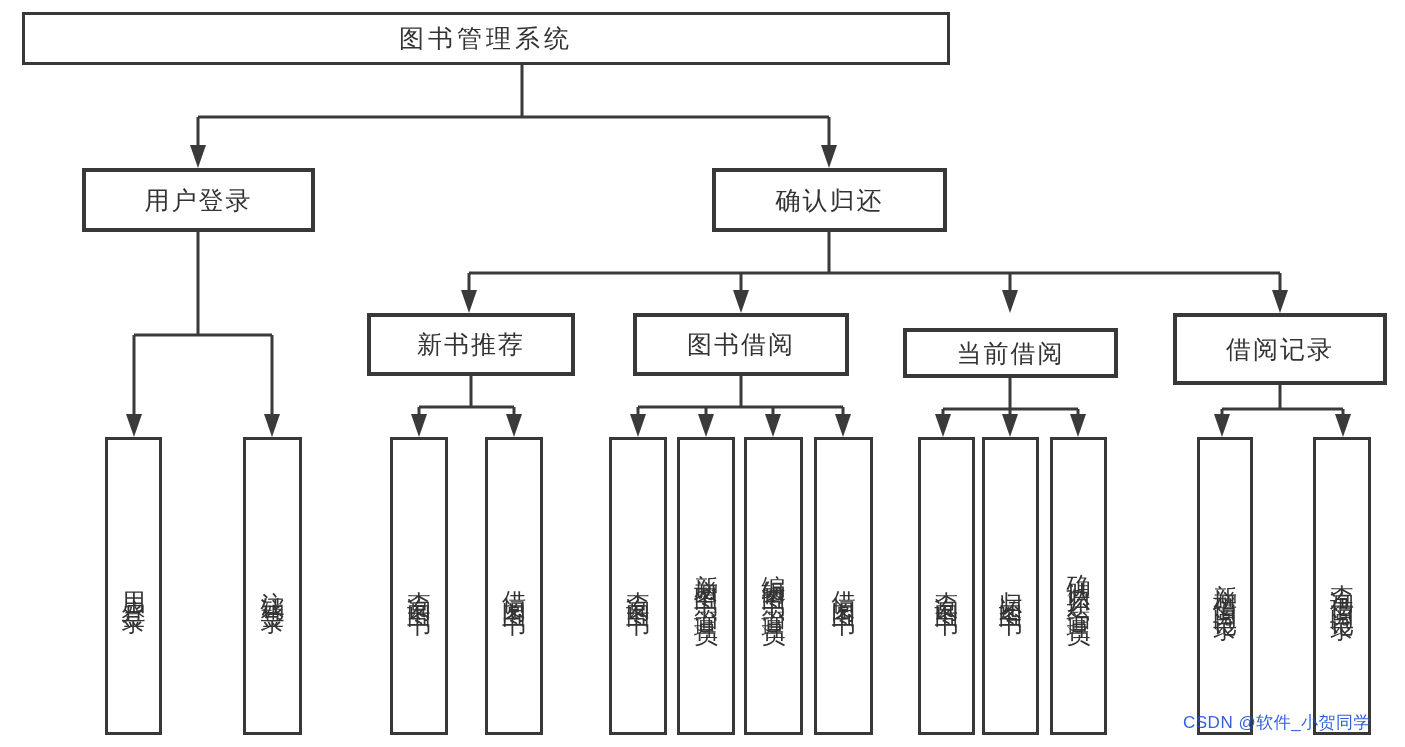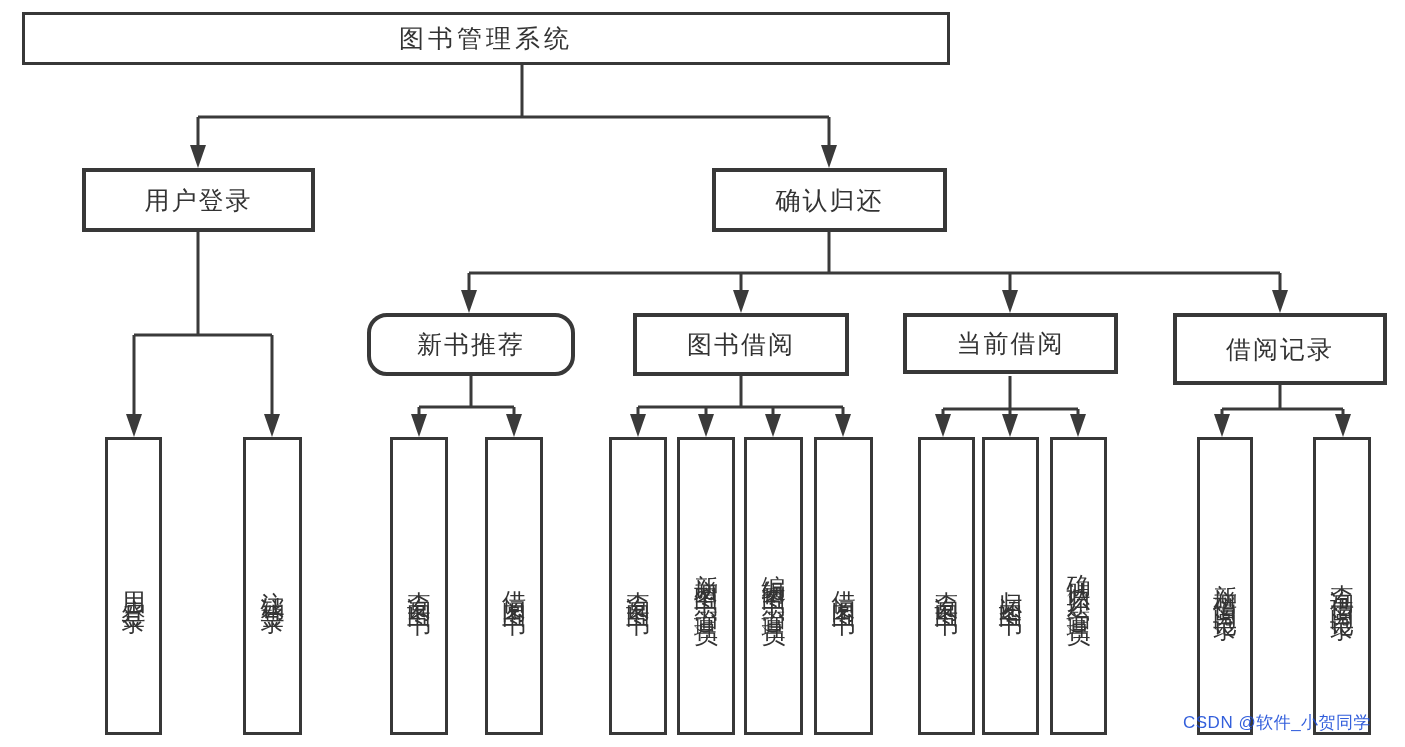--- a/index.html
+++ b/index.html
@@ -103,27 +103,27 @@
     <span>图书管理系统</span>
   </div>
 
   <div class="box hbox" style="left:82px; top:168px; width:233px; height:64px;">
     <span>用户登录</span>
   </div>
   <div class="box hbox" style="left:712px; top:168px; width:235px; height:64px;">
     <span>确认归还</span>
   </div>
 
-  <div class="box hbox" style="left:367px; top:313px; width:208px; height:63px;border-radius:20px;">
+  <div class="box hbox" style="left:367px; top:313px; width:208px; height:63px;">
     <span>新书推荐</span>
   </div>
   <div class="box hbox" style="left:633px; top:313px; width:216px; height:63px;font-family:Liberation Serif, serif;">
     <span>图书借阅</span>
   </div>
-  <div class="box hbox" style="left:903px; top:313px; width:215px; height:61px;">
+  <div class="box hbox" style="left:903px; top:328px; width:215px; height:50px;">
     <span>当前借阅</span>
   </div>
   <div class="box hbox" style="left:1173px; top:313px; width:214px; height:72px;">
     <span>借阅记录</span>
   </div>
 
   <div class="box vbox" style="left:105px; top:437px; width:57px; height:298px;">
     <span class="vlabel">用户登录</span>
   </div>
   <div class="box vbox" style="left:243px; top:437px; width:59px; height:298px;">

